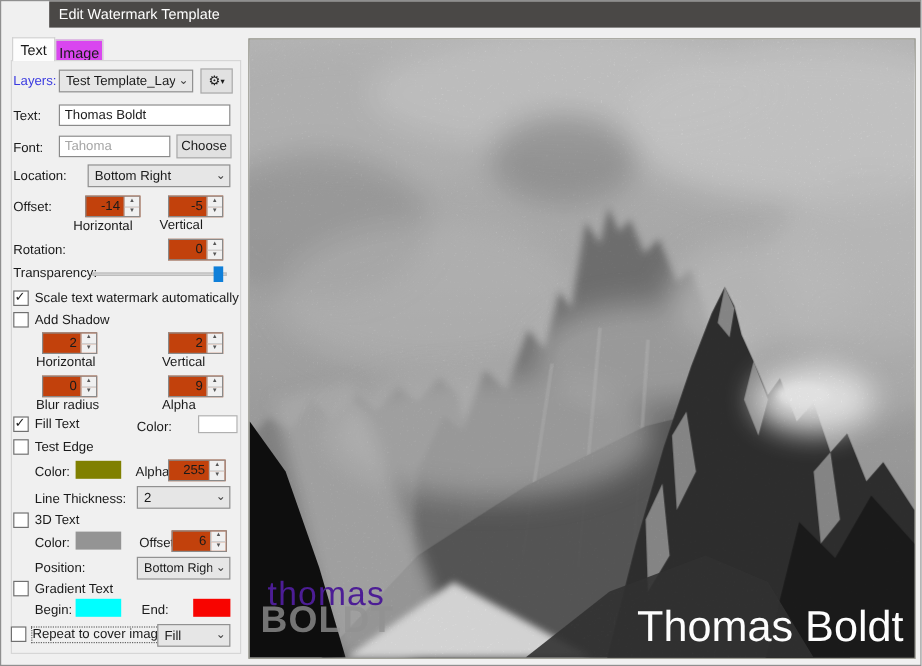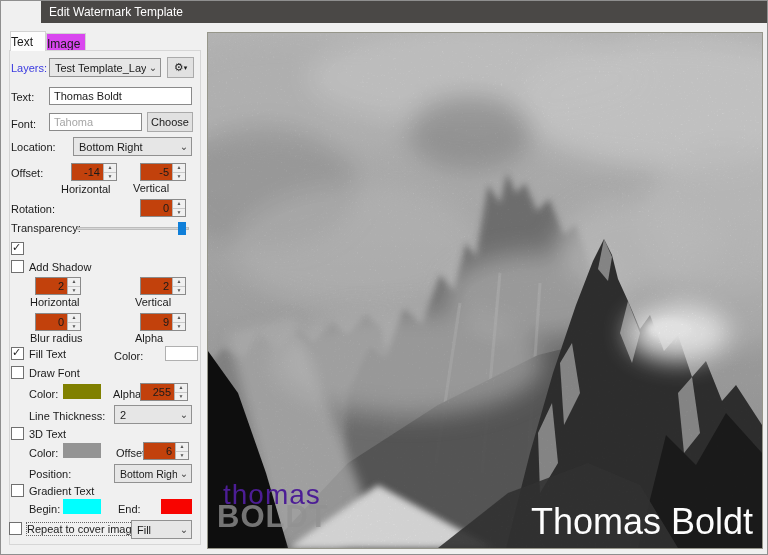--- a/index.html
+++ b/index.html
@@ -7,21 +7,21 @@
   body { font-family:"Liberation Sans","DejaVu Sans",sans-serif; }
   #dialog { position:relative; width:768px; height:555px; background:#f0f0f0;
             border:1px solid #8f8f8f; overflow:hidden; }
 
   
   .titlebar { position:absolute; left:0; top:0; width:768px; height:22px;margin-left:40px; }
   .title { position:absolute; left:8px; top:4px; font-size:12px; color:#ffffff; }
   .close { position:absolute; right:13px; top:3px; font-size:13px; color:#e9e9e9; cursor:pointer; }
 
   
-  .tab { position:absolute; font-size:12px; color:#1a1a1a; text-align:left;
+  .tab { position:absolute; font-size:12px; color:#1a1a1a; text-align:center;
          border:1px solid #d2d2d2; border-bottom:none; padding-top:3px; }
   .tab.active { left:9px; top:30px; width:36px; height:20px; background:#fdfdfd; z-index:3; }
   .tab.inactive { left:45px; top:32px; width:40px; height:18px; background:#d946ef; z-index:1; }
   .pane { position:absolute; left:8px; top:49px; width:192px; height:495px;
           border:1px solid #d6d6d6; background:#f0f0f0; z-index:2; }
 
   .lbl { position:absolute; font-size:11px; color:#1a1a1a; white-space:nowrap; z-index:4; }
   .cap { position:absolute; font-size:11px; color:#1a1a1a; text-align:left; width:56px; z-index:4; }
 
   input.txt { position:absolute; height:18px; border:1px solid #8a8a8a; background:#fff;
@@ -139,20 +139,21 @@
   <div class="lbl" style="left:10px;top:221px">Transparency:</div>
   <div class="slider">
     <div class="track"></div>
     <div class="handle" style="background: rgb(15, 127, 217);"></div>
   </div>
 
   <div class="cbrow" style="left:10px;top:241px">
     <span class="cb on">
         <span class="mark">✓</span>
       </span>
+    <span class="cb-label">Scale text watermark automatically</span>
   </div>
   <div class="cbrow" style="left:10px;top:259px">
     <span class="cb"></span>
     <span class="cb-label">Add Shadow</span>
   </div>
 
   <div class="spin" style="left:34px;top:276px">
     <span class="spin-val">2</span>
     <span class="spin-btns">
       <span class="sb">▲</span>
@@ -190,21 +191,21 @@
     <span class="cb on">
         <span class="mark">✓</span>
       </span>
     <span class="cb-label">Fill Text</span>
   </div>
   <div class="lbl" style="left:113px;top:349px">Color:</div>
   <div class="swatch" style="left: 164px; top: 345px; width: 33px; background: rgb(255, 255, 255);"></div>
 
   <div class="cbrow" style="left:10px;top:365px">
     <span class="cb"></span>
-    <span class="cb-label">Draw Font</span>
+    <span class="cb-label">Test Edge</span>
   </div>
   <div class="lbl" style="left:28px;top:387px">Color:</div>
   <div class="swatch" style="left: 62px; top: 383px; width: 38px; border: none; background: rgb(128, 128, 0);"></div>
   <div class="lbl" style="left:112px;top:387px">Alpha:</div>
   <div class="spin" style="left:139px;top:382px;width:48px">
     <span class="spin-val">255</span>
     <span class="spin-btns">
       <span class="sb">▲</span>
       <span class="sb">▼</span>
     </span>

